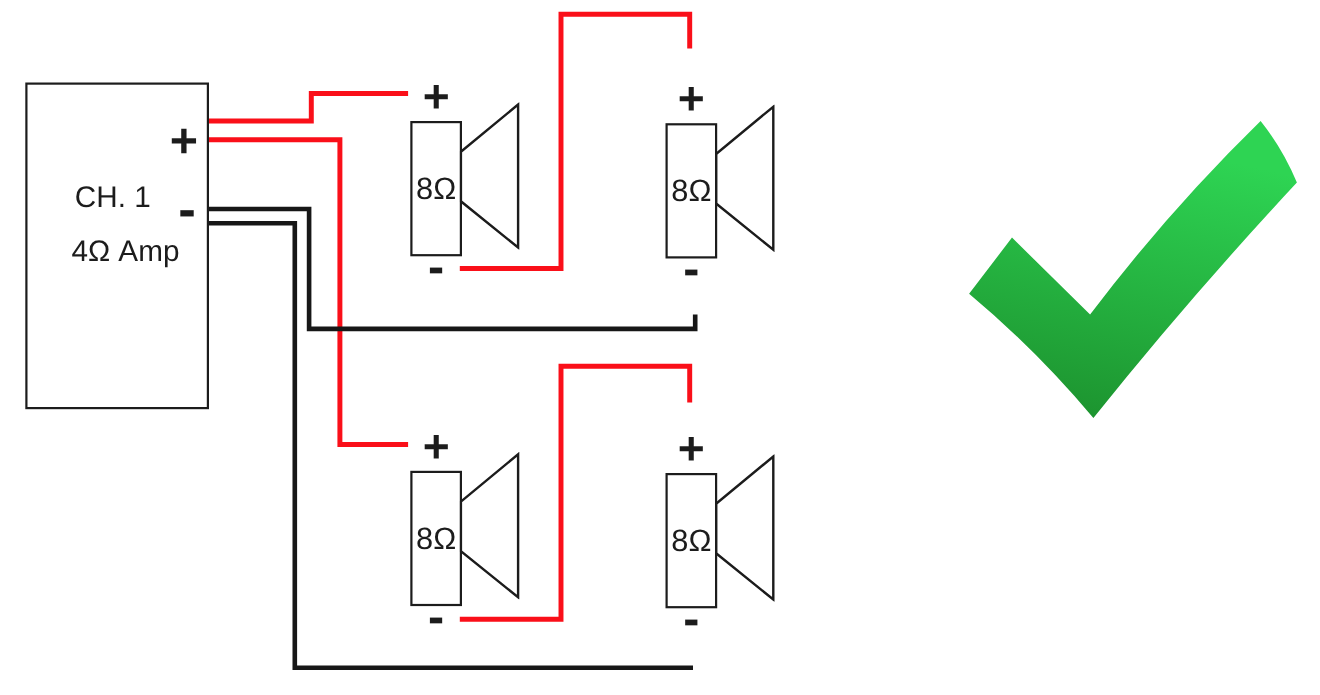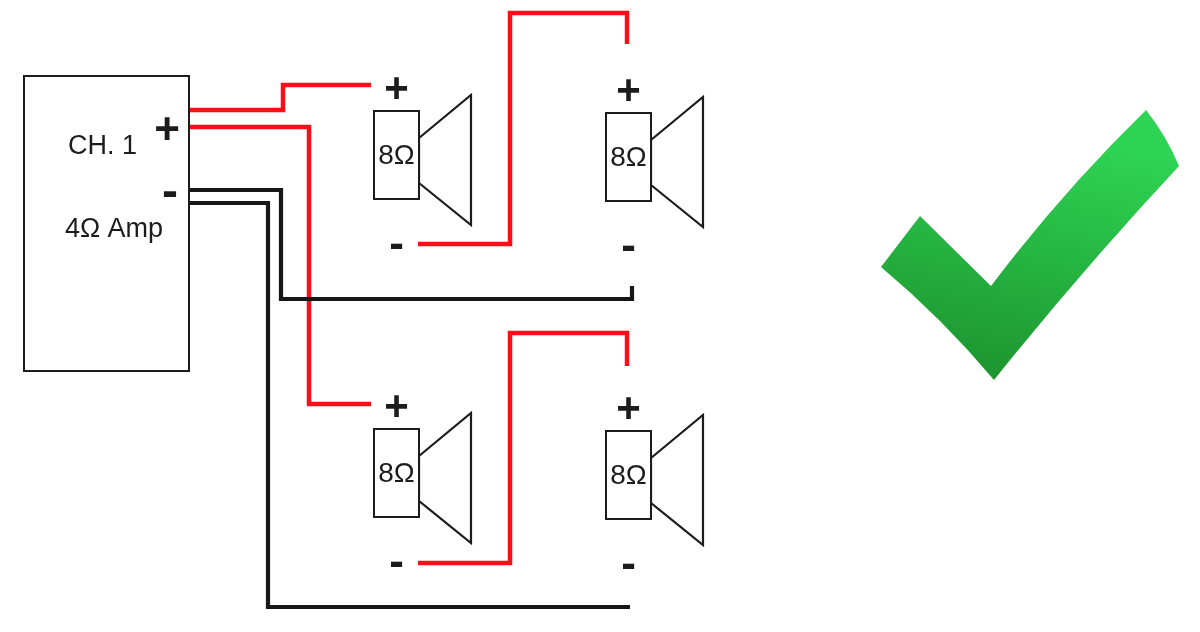--- a/index.html
+++ b/index.html
@@ -6,34 +6,34 @@
   .stage{
     position:relative;width:1200px;height:632px;background:#ffffff;overflow:hidden;
     font-family:"Liberation Sans",sans-serif;color:var(--outline,#1c1c1c);
   }
   .stage svg{display:block;}
   #wires{position:absolute;left:0;top:0;}
 
   
   .amp{position:absolute;left:23px;top:75px;width:167px;height:297px;
        border:2.5px solid var(--outline,#1c1c1c);box-sizing:border-box;background:#fff;}
-  .amp-ch{position:absolute;left:0;top:52px;width:155px;text-align:center;
+  .amp-ch{position:absolute;left:0;top:86px;width:155px;text-align:center;
           font-size:27px;line-height:32px;}
   .amp-label{position:absolute;left:0;top:135px;width:178px;text-align:center;
           font-size:27px;line-height:32px;}
   .amp-plus{position:absolute;right:8px;top:30px;font-size:44px;font-weight:bold;line-height:1;}
   .amp-minus{position:absolute;right:10px;top:90px;font-size:48px;font-weight:bold;line-height:1;}
 
   
   .speaker{position:absolute;width:105px;height:185px;}
   .sp-plus{position:absolute;left:0;top:-10px;width:47px;text-align:center;
            font-size:42px;font-weight:bold;line-height:1;}
   .sp-minus{position:absolute;left:0;top:144px;width:47px;text-align:center;
            font-size:44px;font-weight:bold;line-height:1;}
-  .sp-box{position:absolute;left:0;top:33px;width:47px;height:90px;box-sizing:border-box;
+  .sp-box{position:absolute;left:0;top:33px;width:47px;height:123px;box-sizing:border-box;
           border:2.5px solid var(--outline,#1c1c1c);background:#fff;
           display:flex;align-items:center;justify-content:center;font-size:28px;}
   .sp-horn{position:absolute;left:45px;top:16px;}
   .sp-horn polygon{fill:none;stroke:var(--outline,#1c1c1c);stroke-width:2.2;stroke-linejoin:miter;}
 
   
   .check{position:absolute;left:855px;top:85px;}
 </style>
 </head>
 <body>

